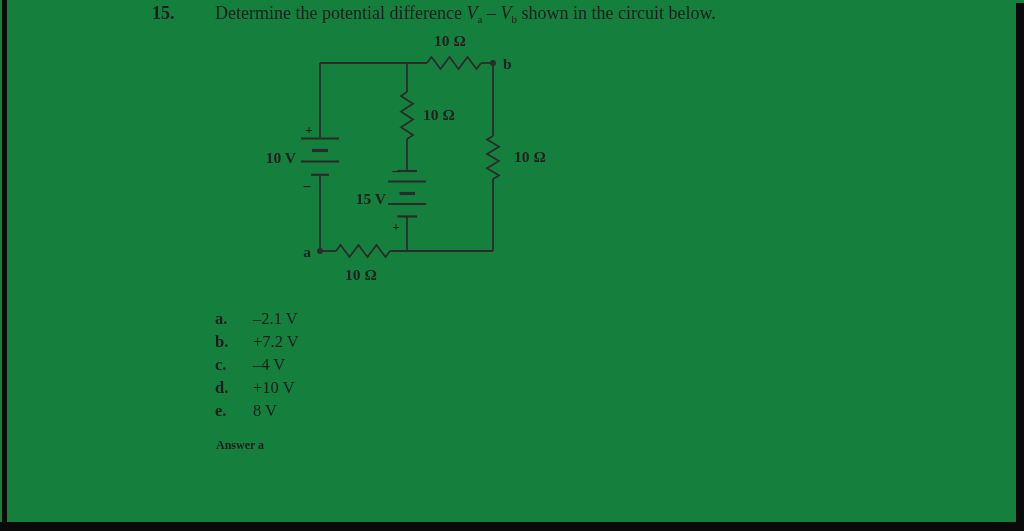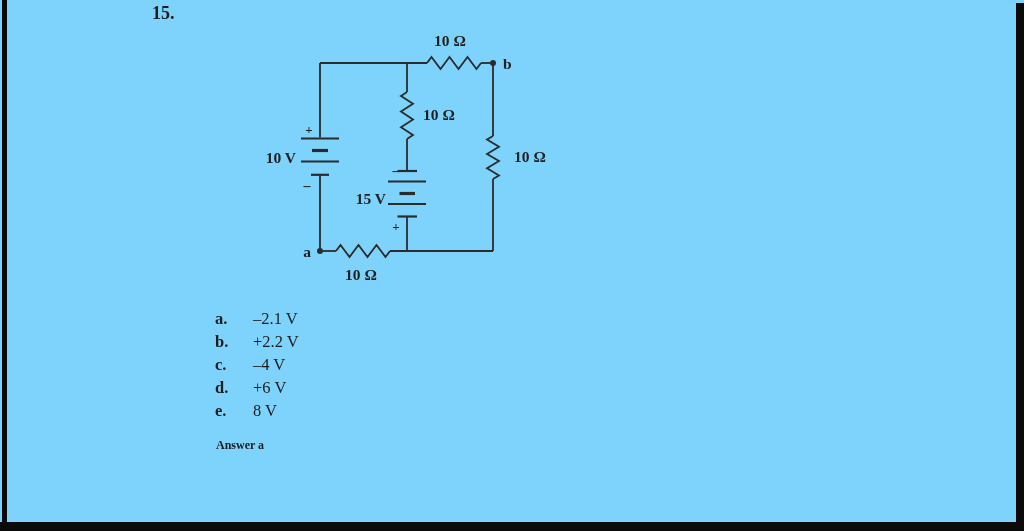--- a/index.html
+++ b/index.html
@@ -4,21 +4,21 @@
 <style>
   * { margin: 0; padding: 0; box-sizing: border-box; }
   html, body {
     width: 1024px; height: 531px;
     background: #ffffff;
     font-family: "Liberation Serif", serif;
     color: #1c1c1c;
     overflow: hidden;
     position: relative;
   }
-  .page { position: absolute; inset: 0; background: #7dd3fc; }
+  .page { position: absolute; inset: 0; background: #15803d; }
 
   
   .edge { position: absolute; background: #0a0a0a; }
   .edge-left   { left: 2px;  top: 0;     width: 5px;    height: 531px; }
   .edge-right  { left: 1016px; top: 3px; width: 8px;    height: 528px; }
   .edge-bottom { left: 0;    top: 522px; width: 1024px; height: 9px; }
 
   
   .q-number {
     position: absolute; left: 152px; top: 3px;
@@ -50,20 +50,21 @@
 </head>
 <body>
 
 <div class="page">
 
   <div class="edge edge-left"></div>
   <div class="edge edge-right"></div>
   <div class="edge edge-bottom"></div>
 
   <div class="q-number">15.</div>
+  <div class="q-text"><span>Determine the potential difference </span><i>V</i><sub>a</sub><span> – </span><i>V</i><sub>b</sub><span> shown in the circuit below.</span></div>
 
   <div class="circuit">
     <svg width="330" height="265" viewBox="250 35 330 265" xmlns="http://www.w3.org/2000/svg">
       <g stroke="#2b2b2b" stroke-width="1.8" fill="none">
 
         <path d="M320,74 L320,148.5"></path>
         <path d="M320,185.8 L320,262"></path>
 
         <path d="M320,74 L427,74"></path>
 
@@ -120,29 +121,29 @@
     </svg>
   </div>
 
   <div class="options">
     <div class="option-row">
       <span class="option-letter">a.</span>
       <span class="option-value">–2.1 V</span>
     </div>
     <div class="option-row">
       <span class="option-letter">b.</span>
-      <span class="option-value">+2.2 V</span>
+      <span class="option-value">+7.2 V</span>
     </div>
     <div class="option-row">
       <span class="option-letter">c.</span>
       <span class="option-value">–4 V</span>
     </div>
     <div class="option-row">
       <span class="option-letter">d.</span>
-      <span class="option-value">+6 V</span>
+      <span class="option-value">+10 V</span>
     </div>
     <div class="option-row">
       <span class="option-letter">e.</span>
       <span class="option-value">8 V</span>
     </div>
   </div>
 
   <div class="answer">Answer a</div>
 
 </div>

